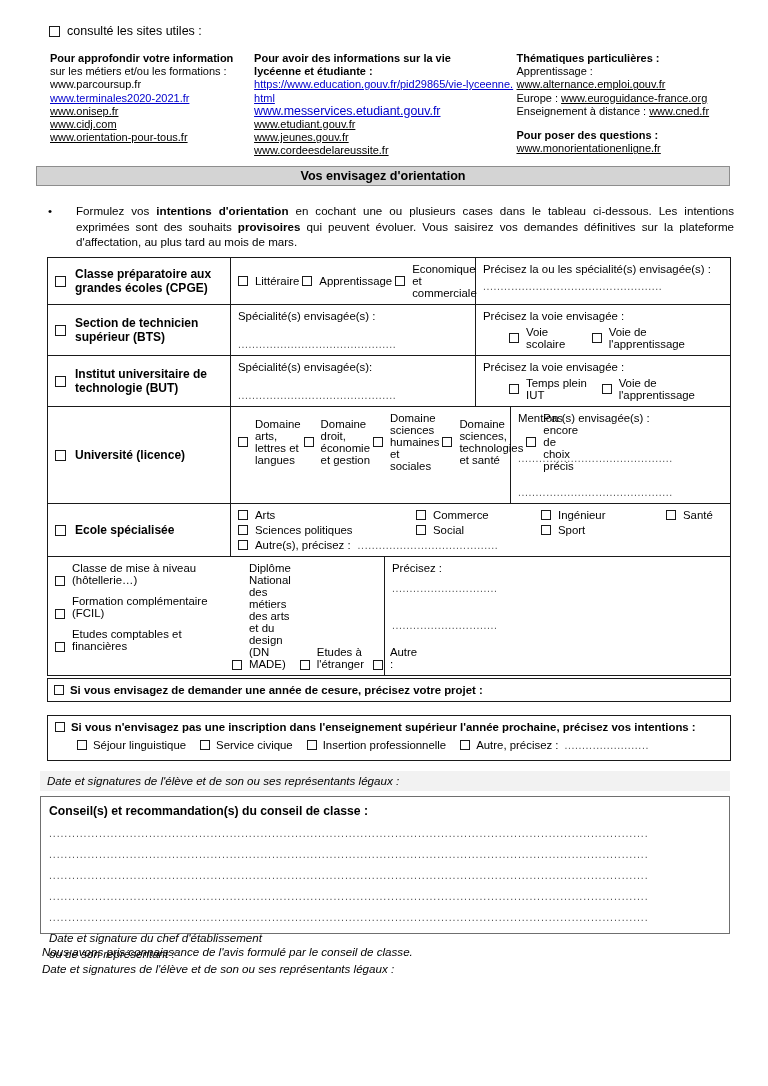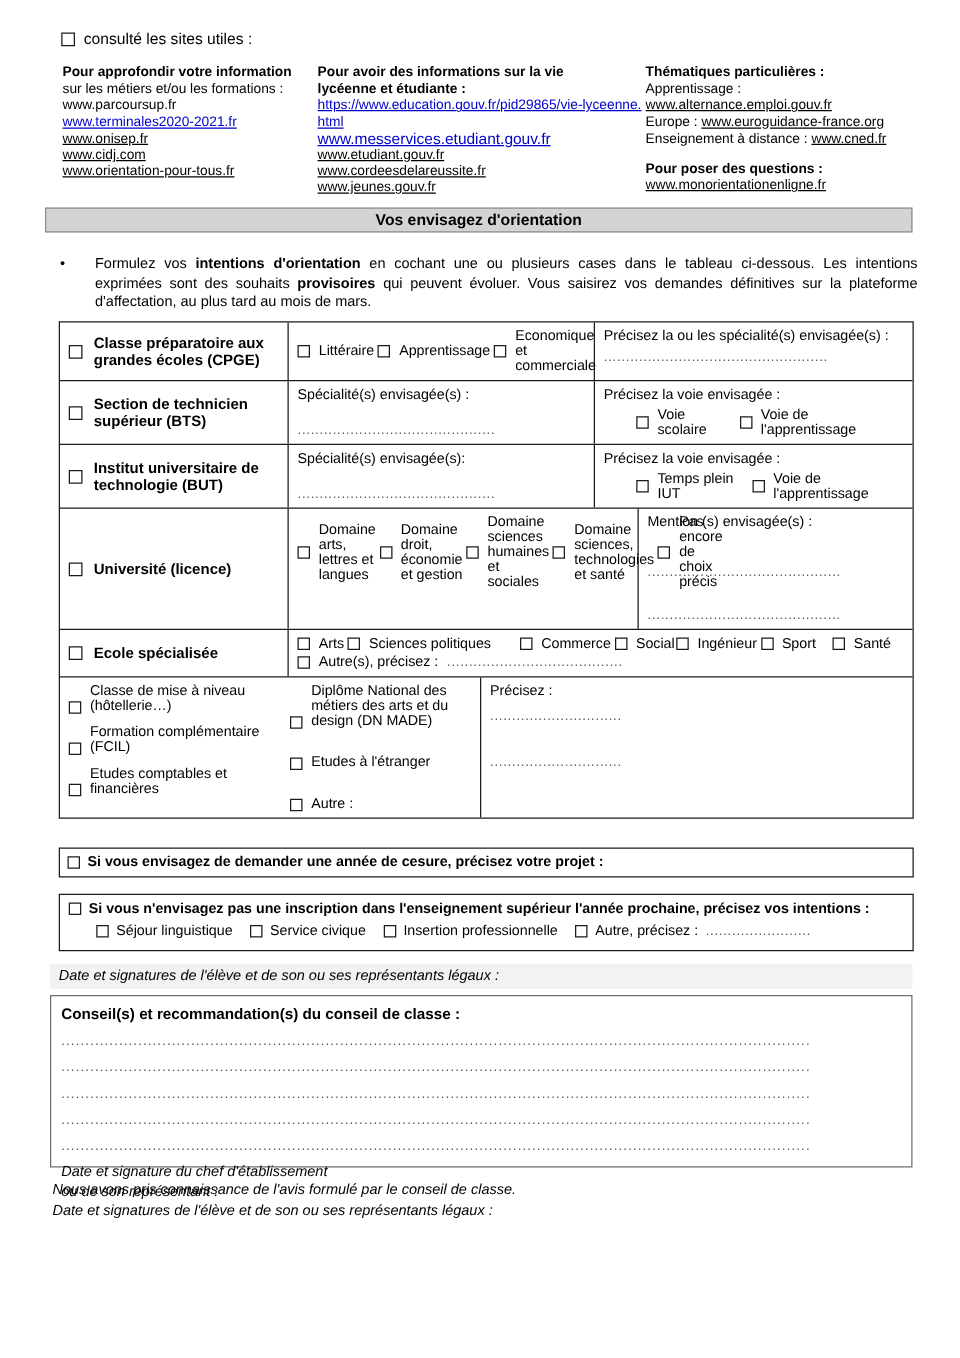--- a/index.html
+++ b/index.html
@@ -151,29 +151,29 @@
   .c-mid-f { flex: 0 0 337px; width: 337px; }
   .c-right-f { flex: 1 1 auto; }
   .c-spec { flex: 1 1 auto; }
 
   .indent-ck { padding-left: 26px; }
 
   .grid4 {
     display: flex;
     width: 100%;
   }
-  .g4col { display: flex; gap: 3px; }
+  .g4col { display: flex; flex-direction: column; gap: 3px; }
   .g4col.a { flex: 0 0 178px; }
   .g4col.b { flex: 0 0 125px; }
   .g4col.c { flex: 0 0 125px; }
   .g4col.d { flex: 1 1 auto; }
 
   .two-sub { display: flex; width: 100%; }
   .sub-l { flex: 0 0 177px; display: flex; flex-direction: column; gap: 9px; }
-  .sub-r { flex: 1 1 auto; display: flex; flex-direction: column; gap: 19px; }
+  .sub-r { flex: 1 1 auto; display: flex; flex-direction: row; gap: 9px; }
 
   
   .cesure {
     position: absolute;
     left: 47px;
     top: 678px;
     width: 684px;
     height: 24px;
     border: 1.4px solid #1a1a1a;
     box-sizing: border-box;
@@ -280,22 +280,22 @@
       <div class="lnk dark">www.cidj.com</div>
       <div class="lnk dark">www.orientation-pour-tous.fr</div>
     </div>
 
     <div class="links-col c2">
       <div class="hd">Pour avoir des informations sur la vie</div>
       <div class="hd">lycéenne et étudiante :</div>
       <div class="lnk">https://www.education.gouv.fr/pid29865/vie-lyceenne.html</div>
       <div class="lnk big">www.messervices.etudiant.gouv.fr</div>
       <div class="lnk dark">www.etudiant.gouv.fr</div>
+      <div class="lnk dark">www.jeunes.gouv.fr</div>
       <div class="lnk dark">www.cordeesdelareussite.fr</div>
-      <div class="lnk dark">www.jeunes.gouv.fr</div>
     </div>
 
     <div class="links-col c3">
       <div class="hd">Thématiques particulières :</div>
       <div>Apprentissage :</div>
       <div class="lnk dark">www.alternance.emploi.gouv.fr</div>
       <div><span>Europe : </span><span class="lnk dark">www.euroguidance-france.org</span></div>
       <div><span>Enseignement à distance : </span><span class="lnk dark">www.cned.fr</span></div>
       <div class="sp"></div>
       <div class="hd">Pour poser des questions :</div>

